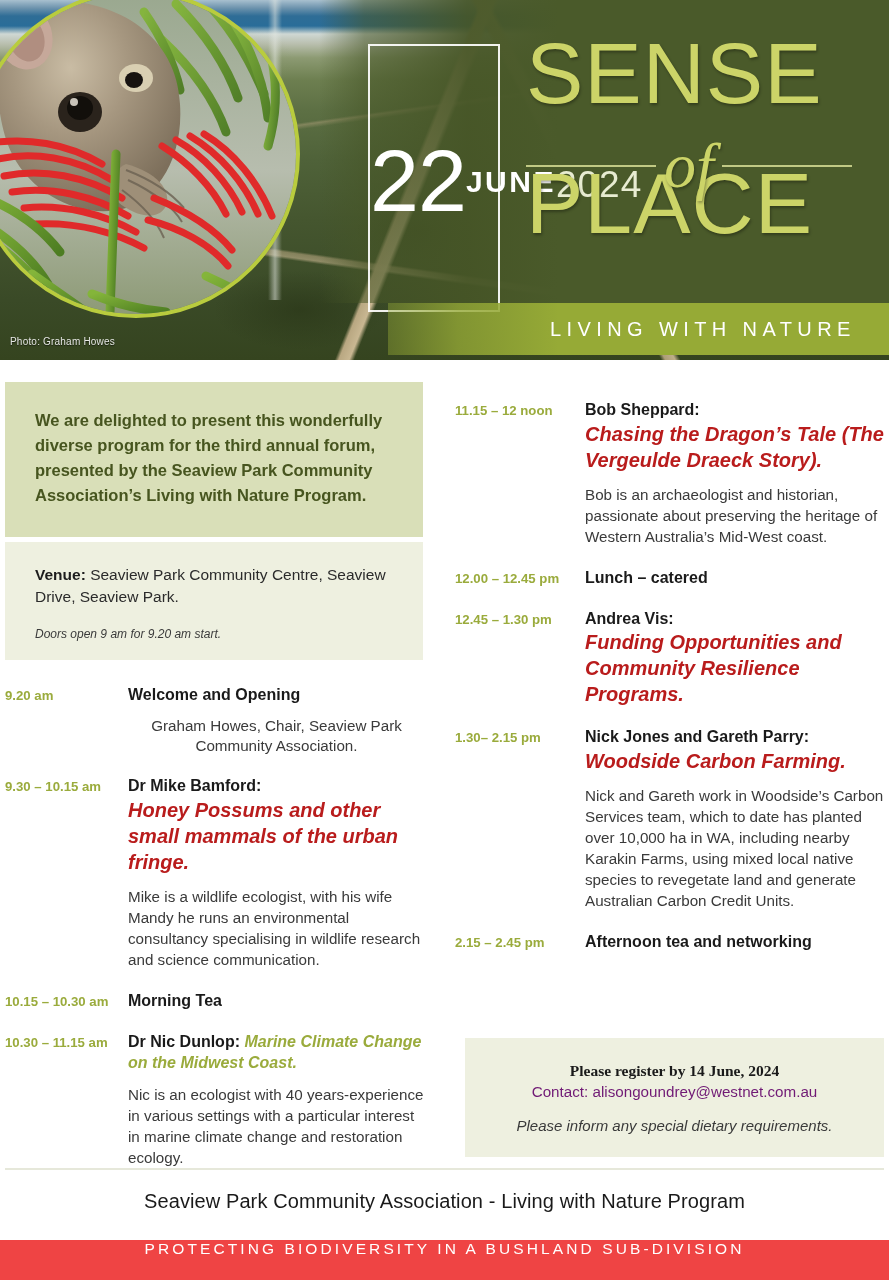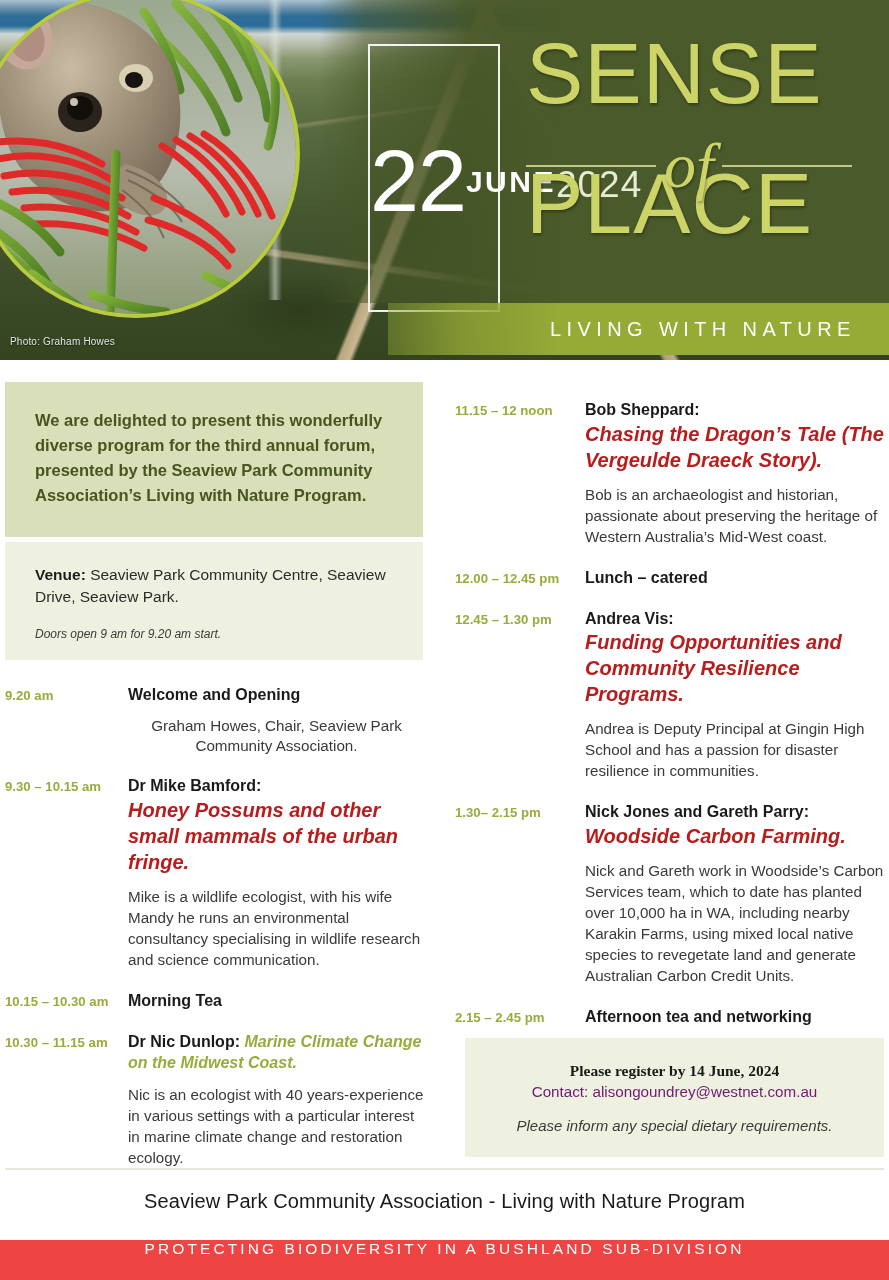--- a/index.html
+++ b/index.html
@@ -361,21 +361,20 @@
         <div class="slot-time rt">12.00 – 12.45 pm</div>
         <div class="slot-body">
           <p class="slot-head">Lunch – catered</p>
         </div>
       </div>
       <div class="slot">
         <div class="slot-time rt">12.45 – 1.30 pm</div>
         <div class="slot-body">
           <p class="slot-head">Andrea Vis:</p>
           <p class="slot-talk">Funding Opportunities and Community Resilience Programs.</p>
-          <p class="slot-bio">Andrea is Deputy Principal at Gingin High School and has a passion for disaster resilience in communities.</p>
         </div>
       </div>
       <div class="slot">
         <div class="slot-time rt">1.30– 2.15 pm</div>
         <div class="slot-body">
           <p class="slot-head">Nick Jones and Gareth Parry:</p>
           <p class="slot-talk">Woodside Carbon Farming.</p>
           <p class="slot-bio">Nick and Gareth work in Woodside’s Carbon Services team, which to date has planted over 10,000 ha in WA, including nearby Karakin Farms, using mixed local native species to revegetate land and generate Australian Carbon Credit Units.</p>
         </div>
       </div>

